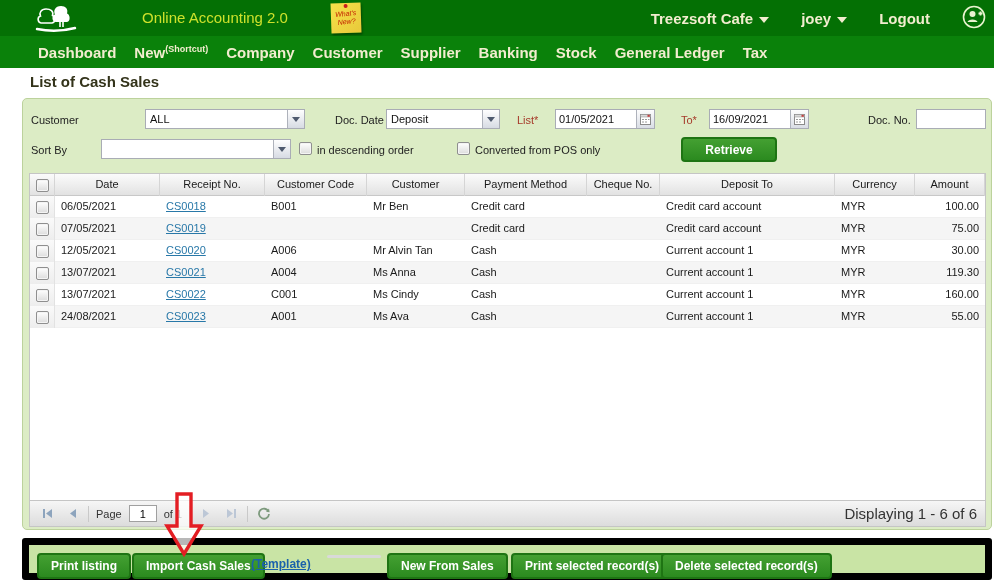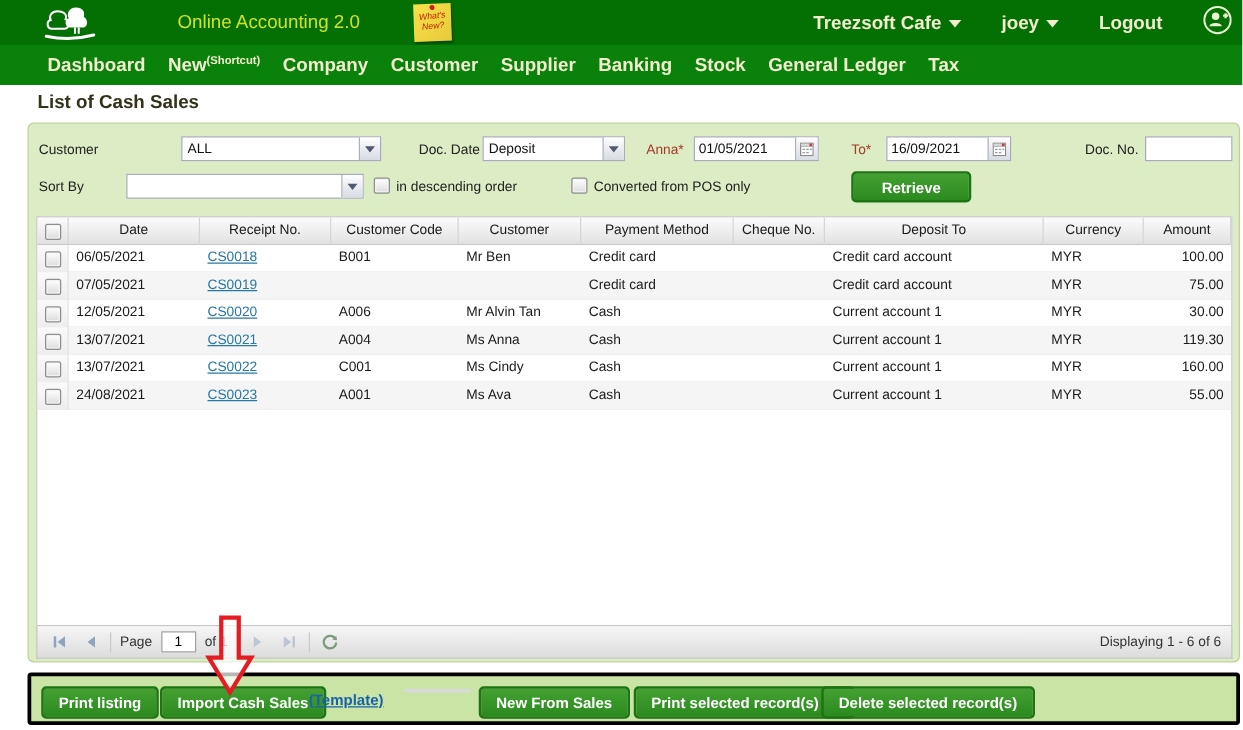--- a/index.html
+++ b/index.html
@@ -75,24 +75,24 @@
   .grid-filler { flex:1; background:#fff; }
   
   .pagebar { position:absolute; left:6px; top:402px; width:957px; height:26px;
     background:linear-gradient(#f6f6f6,#dcdcdc); border:1px solid #c5c5c5; border-top:0;
     display:flex; align-items:center; padding:0 8px; gap:7px; }
   .pgbtn { width:18px; height:18px; display:flex; align-items:center; justify-content:center; cursor:pointer; }
   .pg-sep { width:1px; height:16px; background:#c9c9c9; }
   .page-label { font-size:11px; color:#333; }
   .page-input { width:28px; height:17px; border:1px solid #a0a0a0; background:#fff; text-align:center;
     font-family:"Liberation Sans",sans-serif; font-size:11px; }
-  .displaying { margin-left:auto; font-size:11px; color:#333; }
+  .displaying { margin-left:auto; font-size:15px; color:#333; }
   
   .actionbar { position:absolute; left:22px; top:538px; width:970px; height:42px;
-    background:#c9e4a5; border:3px solid #000000; border-radius:3px; }
+    background:#c9e4a5; border:7px solid #000000; border-radius:3px; }
   .ab-btn { position:absolute; top:8px; }
   .template-link { position:absolute; left:222px; top:12px; font-size:12px; font-weight:bold;
     color:#1a61ab; text-decoration:underline; cursor:pointer; }
   .ab-divider { position:absolute; left:298px; top:10px; width:54px; height:3px; border-radius:2px; background:#d9d9d9; }
   .btn-caret { display:inline-block; width:0; height:0; border-left:4px solid transparent;
     border-right:4px solid transparent; border-top:5px solid #d7ecc9; margin-left:7px; vertical-align:middle; }
   
   .red-arrow { position:absolute; left:164px; top:492px; z-index:20; }
 </style>
 </head>
@@ -149,21 +149,21 @@
   <span class="flabel" style="left:8px; top:10px;">Customer</span>
   <div class="combo" style="left:78px; top:10px; width:160px;margin-left:44px;">
     <span class="combo-value">ALL</span>
     <span class="combo-btn"></span>
   </div>
   <span class="flabel" style="left:312px; top:10px;">Doc. Date</span>
   <div class="combo" style="left:363px; top:10px; width:114px;">
     <span class="combo-value">Deposit</span>
     <span class="combo-btn"></span>
   </div>
-  <span class="flabel req" style="left:494px; top:10px;">Anna*</span>
+  <span class="flabel req" style="left:494px; top:10px;">List*</span>
   <div class="datefield" style="left:532px; top:10px; width:100px;">
     <input type="text" value="01/05/2021" style="">
     <span class="cal-btn">
       <svg width="11" height="11" viewBox="0 0 11 11">
           <rect x="0.5" y="0.5" width="10" height="10" fill="#fff" stroke="#8a8a8a"></rect>
           <rect x="0.5" y="0.5" width="10" height="2.5" fill="#d9d9d9" stroke="#8a8a8a" stroke-width="0.5"></rect>
           <rect x="7.5" y="0.8" width="2.3" height="2" fill="#c04040"></rect>
           <path d="M2 5.5h2M5 5.5h2M8 5.5h1.5M2 8h2M5 8h2" stroke="#9a9a9a" stroke-width="1"></path>
         </svg>
     </span>

